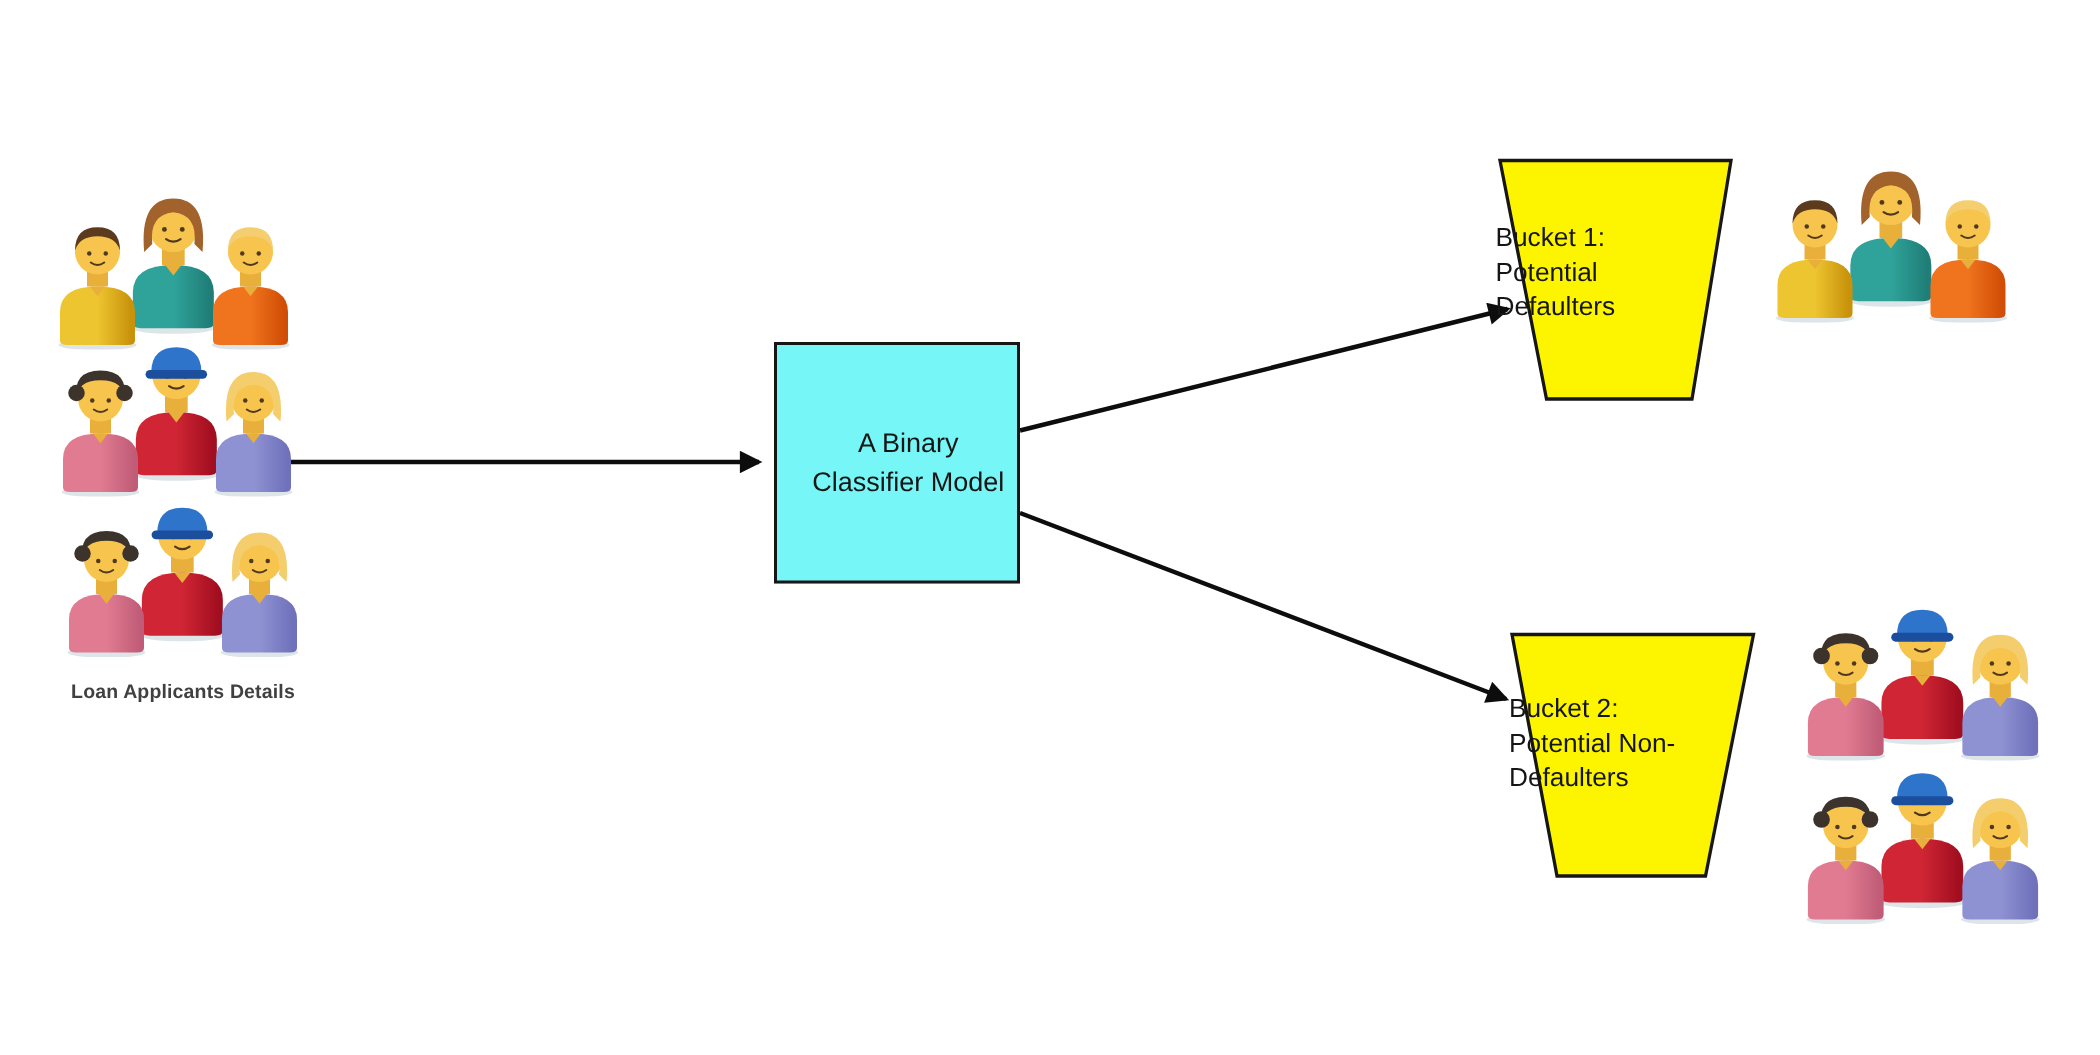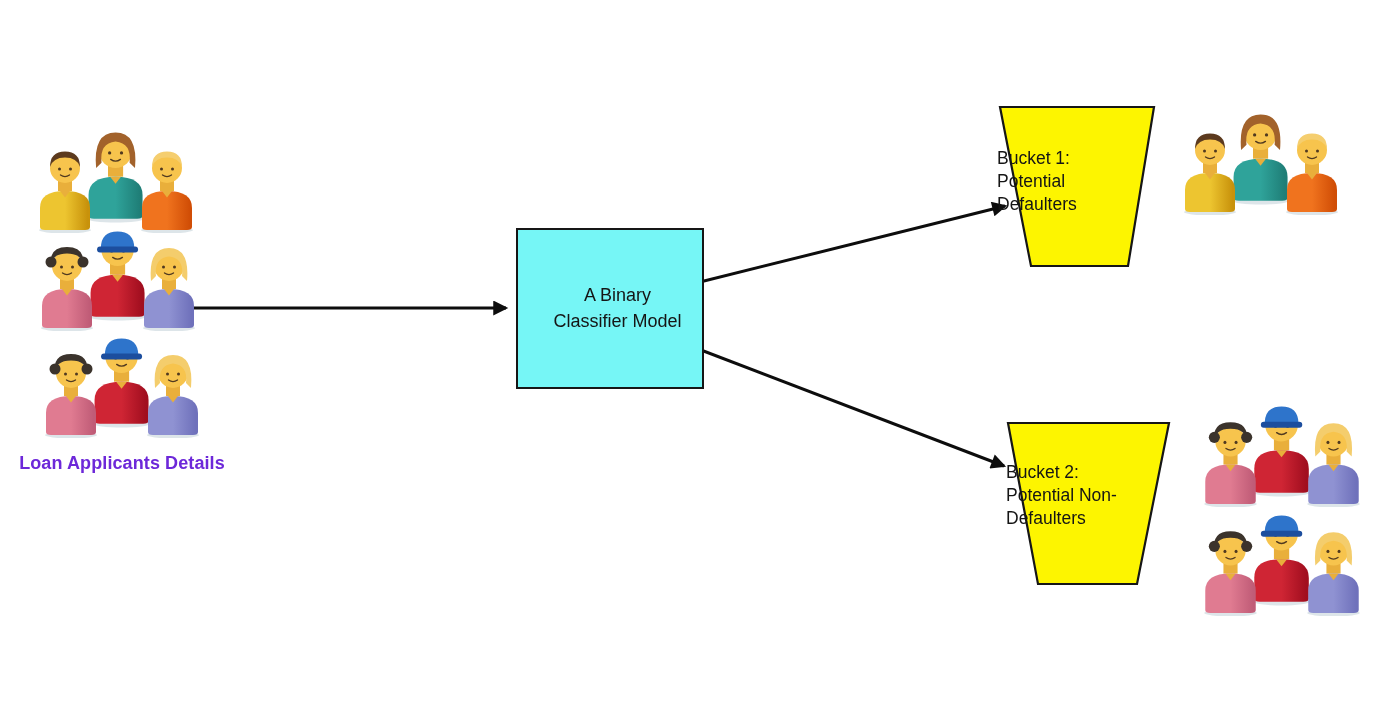--- a/index.html
+++ b/index.html
@@ -3,36 +3,36 @@
 <meta charset="utf-8">
 <style>
   html,body{margin:0;padding:0;background:#fff;}
   .canvas{
     position:relative;width:1400px;height:703px;background:#ffffff;
     font-family:"Liberation Sans",sans-serif;overflow:hidden;color:#151515;
   }
   .arrows{position:absolute;left:0;top:0;}
   .conn{stroke:#0d0d0d;stroke-width:3;fill:none;}
   .classifier{
-    position:absolute;left:516px;top:228px;width:188px;height:161px;
+    position:absolute;left:516px;top:228px;width:164px;height:161px;
     border:2px solid #161616;box-sizing:border-box;
     display:flex;align-items:center;justify-content:center;
     text-align:center;font-size:18px;line-height:1.4;white-space:pre-line;padding-left:15px;
   }
   .bucket{position:absolute;}
   .bucket svg{position:absolute;left:0;top:0;display:block;}
   .blabel{
     position:absolute;left:0;width:100%;text-align:left;
     font-size:17.5px;line-height:1.32;white-space:pre-line;
   }
   #bucket-1 .blabel{top:42px;}
   #bucket-2 .blabel{top:40px;}
   .caption{
     position:absolute;left:8px;top:453px;width:228px;text-align:center;
-    font-weight:bold;font-size:18px;letter-spacing:0.1px;color:#6d28d9;
+    font-weight:bold;font-size:13px;letter-spacing:0.1px;color:#404040;
   }
   .pgroup{position:absolute;}
   .pgroup svg{width:100%;height:100%;display:block;}
 </style>
 </head>
 <body>
 
 <div class="canvas">
 
   <svg class="arrows" width="1400" height="703" aria-hidden="true">

